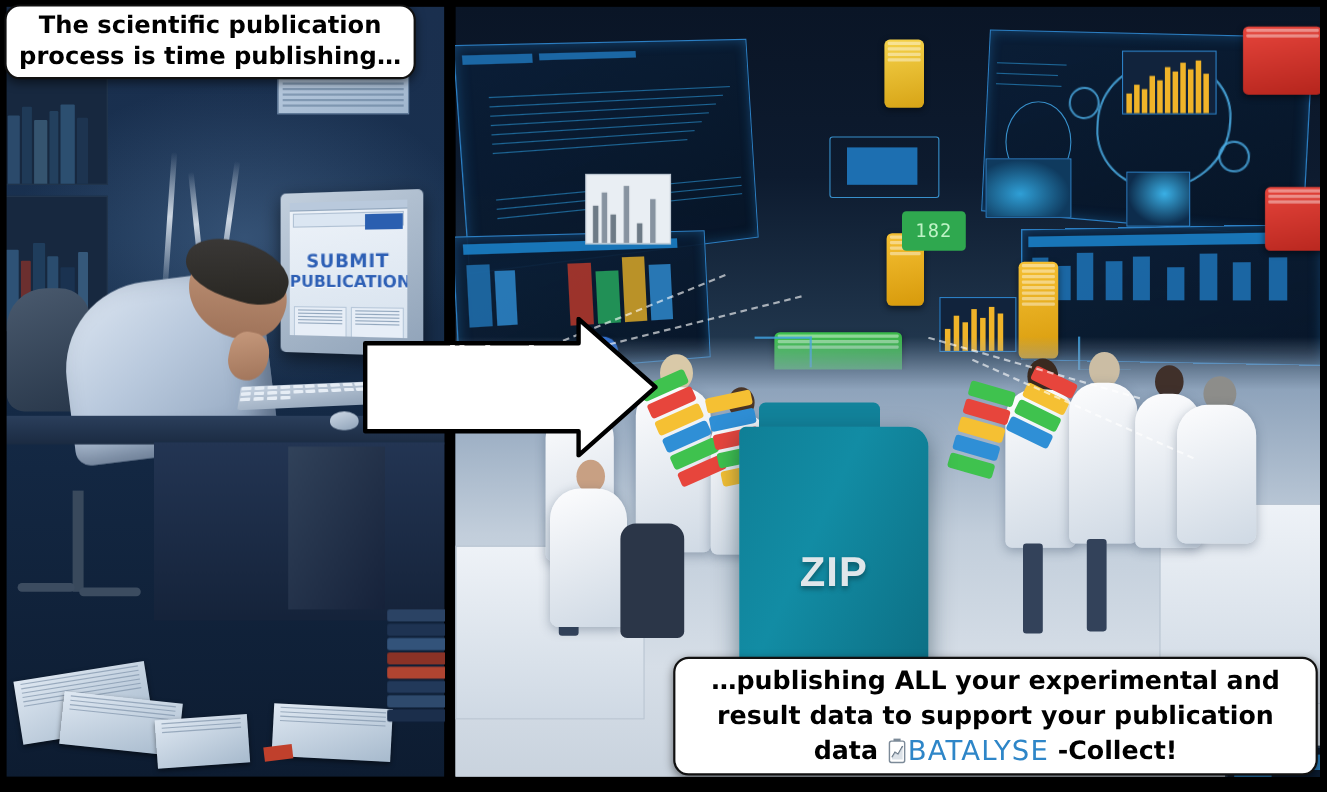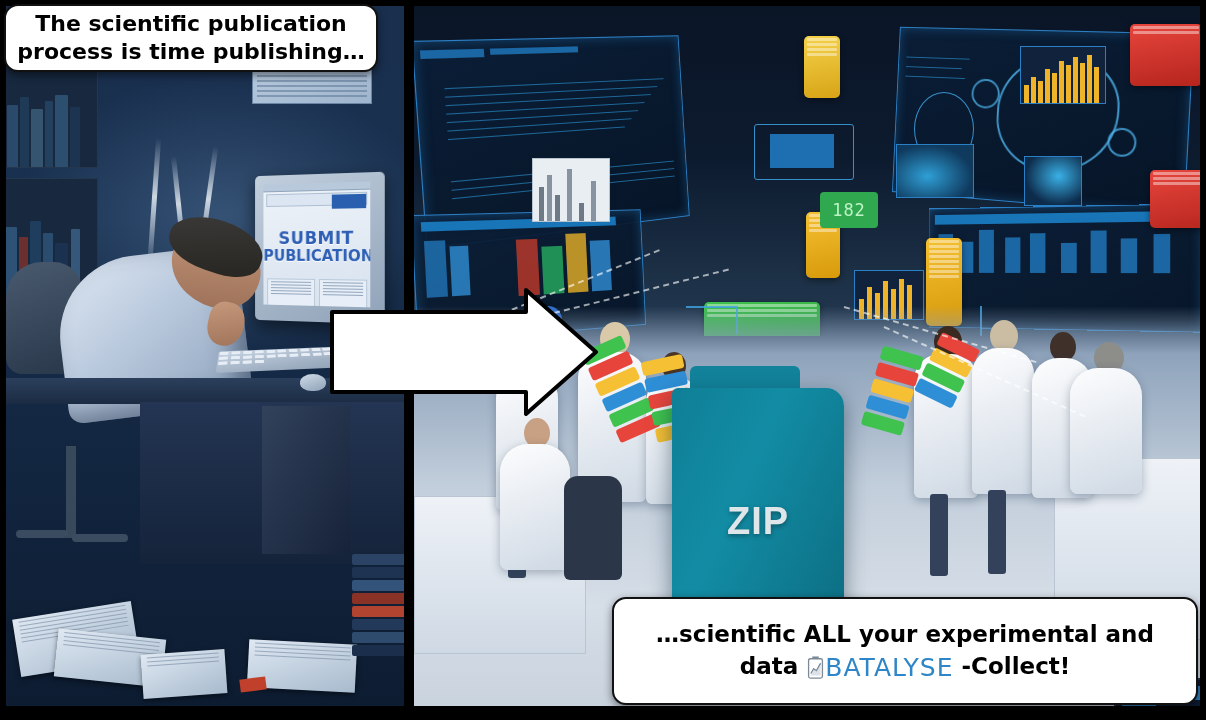--- a/index.html
+++ b/index.html
@@ -518,21 +518,22 @@
 
   <div class="caption" id="caption-top">
     <div>
       <div>The scientific publication</div>
       <div>process is time publishing…</div>
     </div>
   </div>
 
   <div class="caption" id="caption-bottom">
     <div class="inner">
-      <div>…scientific ALL your experimental and</div>
+      <div>…publishing ALL your experimental and</div>
+      <div>result data to support your publication</div>
       <div>
         <span>data</span>
         <span class="logo-wrap">
           <svg id="logo-icon" viewBox="0 0 20 26">
             <rect x="6.5" y="0.5" width="7" height="2.4" fill="#7c8a98"></rect>
             <rect x="2.5" y="3" width="15" height="21" rx="2" fill="#ffffff" stroke="#7c8a98" stroke-width="1.4"></rect>
             <polyline points="5,19 8,14 11,16 15.5,8" fill="none" stroke="#5b6b7a" stroke-width="1.4"></polyline>
             <polygon points="5,21 5,19 8,14 11,16 15.5,8 15.5,21" fill="#c9d3dc" opacity="0.65"></polygon>
           </svg>
           <span id="batalyse-word">BATALYSE</span>

